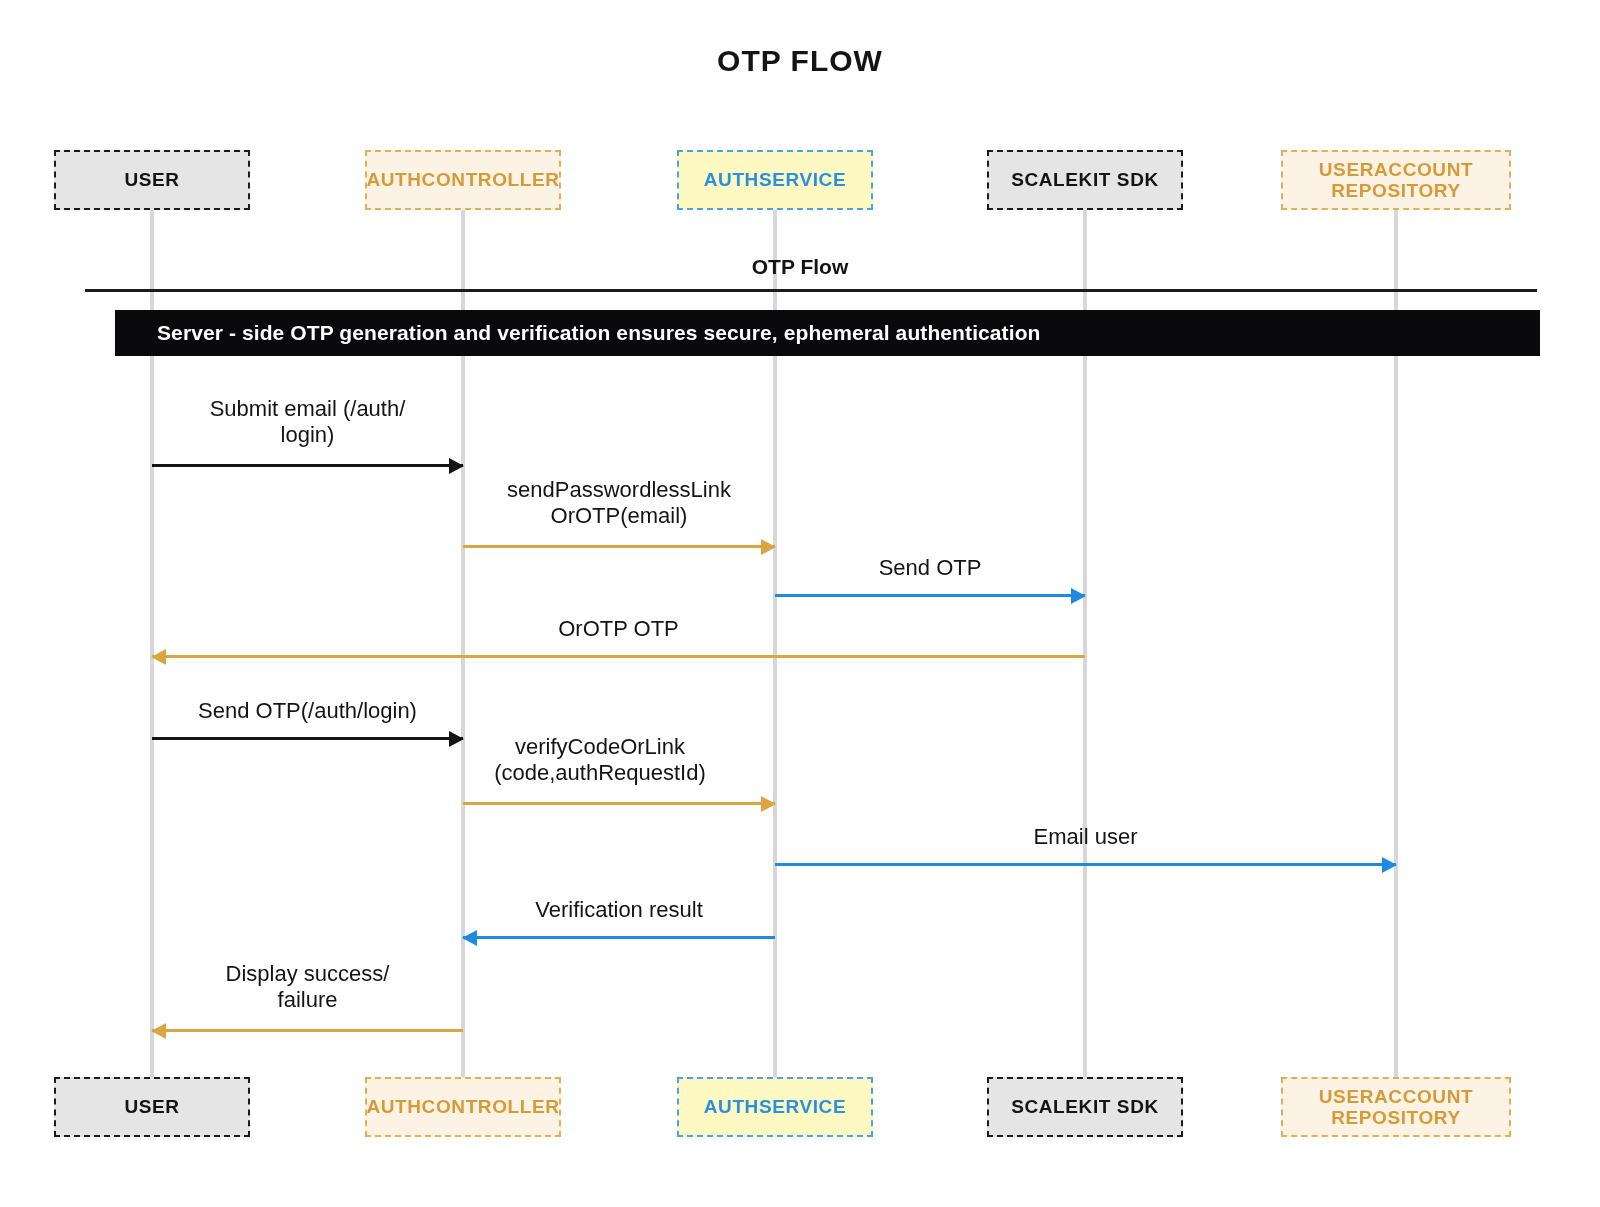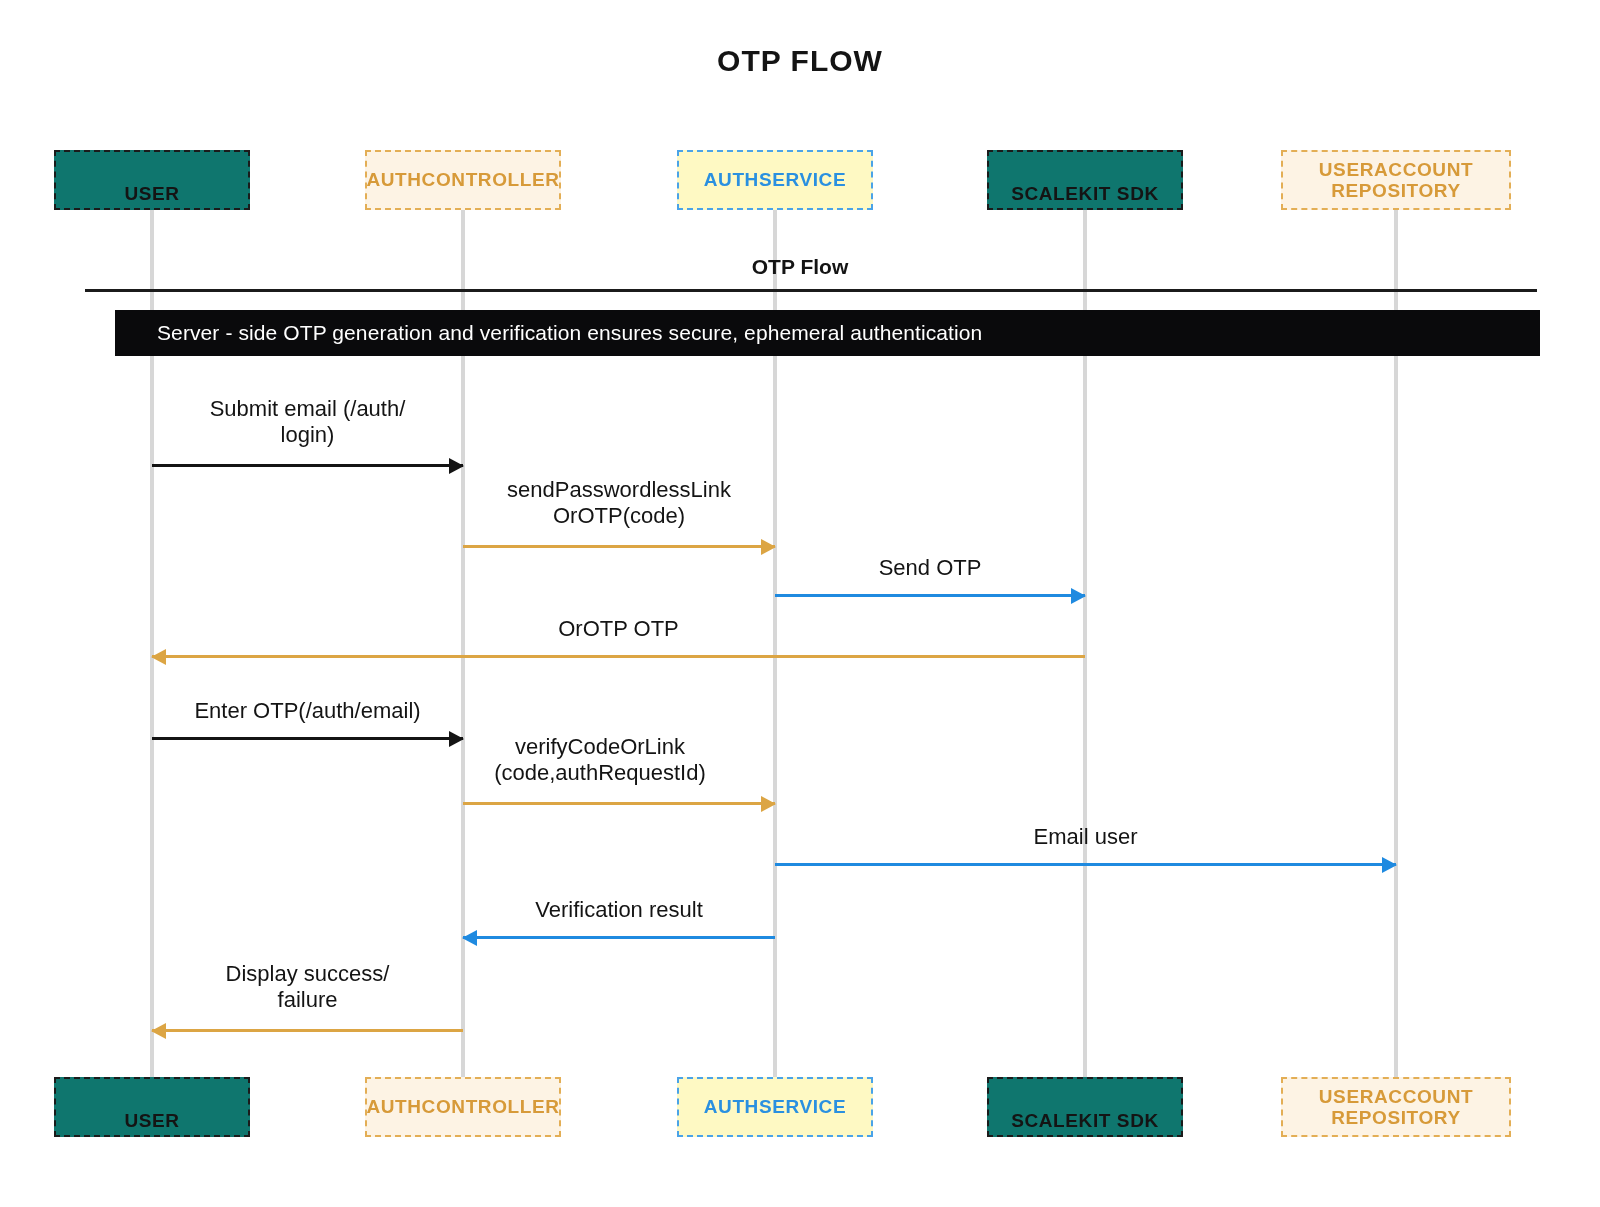--- a/index.html
+++ b/index.html
@@ -23,21 +23,21 @@
   }
 
   
   .pbox{
     position:absolute;box-sizing:border-box;
     display:flex;align-items:center;justify-content:center;
     text-align:center;line-height:1.12;
     font-weight:bold;letter-spacing:0.6px;font-size:19px;
     padding:4px 6px;
   }
-  .pbox.dark{background:#0f766e;border:2.5px dashed #1b1b1b;color:#141414;align-items:flex-end;}
+  .pbox.dark{background:#e5e5e5;border:2.5px dashed #1b1b1b;color:#141414;}
   .pbox.orange{background:#fdf3e4;border:2.5px dashed #e3ae55;color:#d79a39;}
   .pbox.blue{background:#fef9c3;border:2.5px dashed #4aa3e8;color:#2a90e0;}
 
   
   .frag-label{
     position:absolute;text-align:center;font-size:21px;font-weight:bold;color:#141414;
   }
   .frag-rule{
     position:absolute;height:3px;background:#1b1b1b;
   }
@@ -94,49 +94,49 @@
       </div>
       <div class="pbox orange" style="left: 1281px; top: 150px; width: 230px; height: 60px;">
         <span style="white-space: pre-line;">USERACCOUNT
 REPOSITORY</span>
       </div>
     </div>
 
   <div class="frag-label" style="left:0;top:255px;width:1600px;">OTP Flow</div>
   <div class="frag-rule" style="left:85px;top:289px;width:1452px;"></div>
 
-  <div class="note" style="left:115px;top:310px;width:1425px;height:46px;">Server - side OTP generation and verification ensures secure, ephemeral authentication</div>
+  <div class="note" style="left:115px;top:310px;width:1425px;height:46px;font-weight:bold;">Server - side OTP generation and verification ensures secure, ephemeral authentication</div>
 
   <div id="messages">
       <div>
         <div class="msg-line" style="left: 152px; top: 464px; width: 311px; background: rgb(20, 20, 20);"></div>
         <div class="msg-head right" style="top: 457.5px; left: 449px; border-left: 15px solid rgb(20, 20, 20);"></div>
         <div class="msg-label" style="left: 152px; width: 311px; top: 396px;">Submit email (/auth/
 login)</div>
       </div>
       <div>
         <div class="msg-line" style="left: 463px; top: 545px; width: 312px; background: rgb(220, 165, 68);"></div>
         <div class="msg-head right" style="top: 538.5px; left: 761px; border-left: 15px solid rgb(220, 165, 68);"></div>
         <div class="msg-label" style="left: 463px; width: 312px; top: 477px;">sendPasswordlessLink
-OrOTP(code)</div>
+OrOTP(email)</div>
       </div>
       <div>
         <div class="msg-line" style="left: 775px; top: 594px; width: 310px; background: rgb(31, 138, 224);"></div>
         <div class="msg-head right" style="top: 587.5px; left: 1071px; border-left: 15px solid rgb(31, 138, 224);"></div>
         <div class="msg-label" style="left: 775px; width: 310px; top: 555px;">Send OTP</div>
       </div>
       <div>
         <div class="msg-line" style="left: 152px; top: 655px; width: 933px; background: rgb(220, 165, 68);"></div>
         <div class="msg-head left" style="top: 648.5px; left: 151px; border-right: 15px solid rgb(220, 165, 68);"></div>
         <div class="msg-label" style="left: 152px; width: 933px; top: 616px;">OrOTP OTP</div>
       </div>
       <div>
         <div class="msg-line" style="left: 152px; top: 737px; width: 311px; background: rgb(20, 20, 20);"></div>
         <div class="msg-head right" style="top: 730.5px; left: 449px; border-left: 15px solid rgb(20, 20, 20);"></div>
-        <div class="msg-label" style="left: 152px; width: 311px; top: 698px;">Enter OTP(/auth/email)</div>
+        <div class="msg-label" style="left: 152px; width: 311px; top: 698px;">Send OTP(/auth/login)</div>
       </div>
       <div>
         <div class="msg-line" style="left: 463px; top: 802px; width: 312px; background: rgb(220, 165, 68);"></div>
         <div class="msg-head right" style="top: 795.5px; left: 761px; border-left: 15px solid rgb(220, 165, 68);"></div>
         <div class="msg-label" style="left: 444px; width: 312px; top: 734px;">verifyCodeOrLink
 (code,authRequestId)</div>
       </div>
       <div>
         <div class="msg-line" style="left: 775px; top: 863px; width: 621px; background: rgb(31, 138, 224);"></div>
         <div class="msg-head right" style="top: 856.5px; left: 1382px; border-left: 15px solid rgb(31, 138, 224);"></div>

